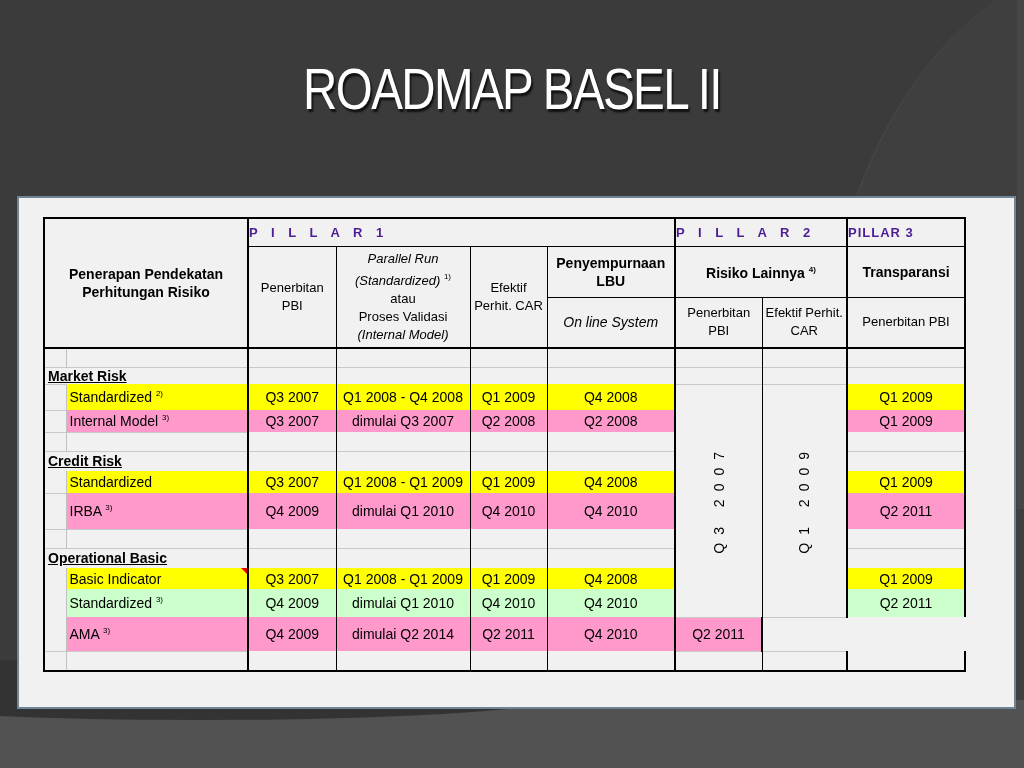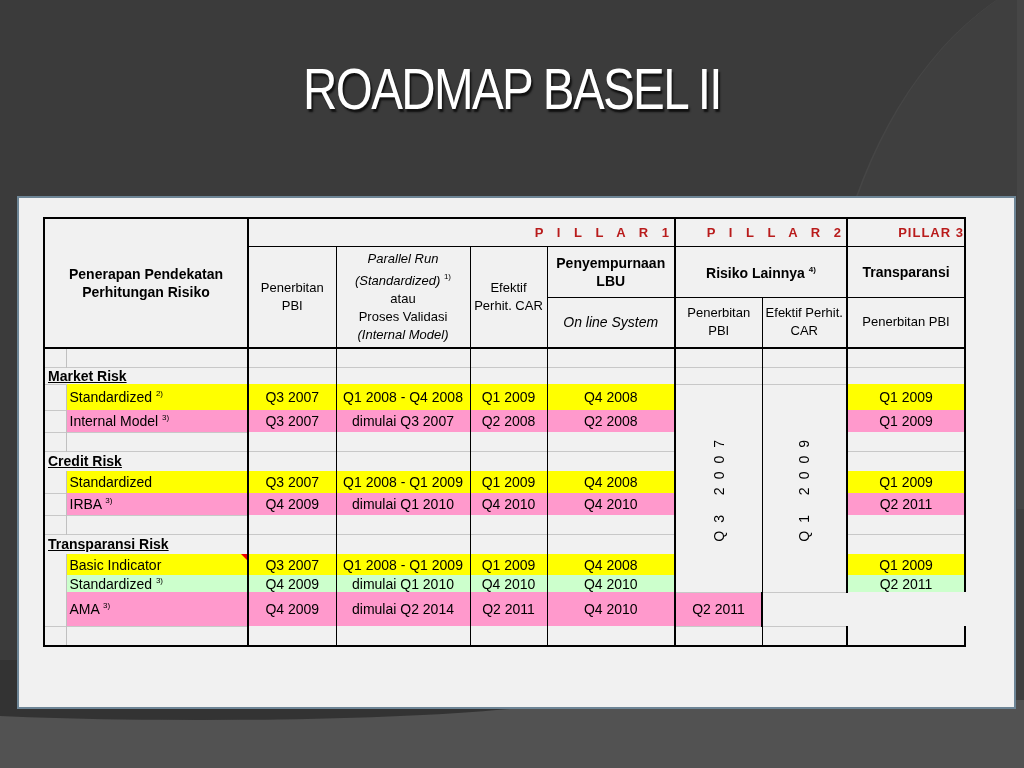--- a/index.html
+++ b/index.html
@@ -30,21 +30,21 @@
     background: #f1f1f1; border: 2px solid #6d8596;
   }
   table.rm {
     position: absolute; left: 24px; top: 19px;
     border-collapse: collapse; table-layout: fixed;
     font-size: 14px; color: #000; background: #f1f1f1;
   }
   table.rm td { padding: 0; vertical-align: middle; }
   .hdr { text-align: center; font-size: 13px; line-height: 18px; }
   .hdr-bold { font-weight: bold; font-size: 14px; }
-  .pillar { color: #b91c1c; font-weight: bold; letter-spacing: 5px; font-size: 13px; text-align: right; }
+  .pillar { color: #4c1d95; font-weight: bold; letter-spacing: 5px; font-size: 13px; text-align: left; }
   .pillar3 { letter-spacing: 1px; }
   .it { font-style: italic; }
   sup { font-size: 8px; vertical-align: 6px; }
   .b2 { border: 2px solid #000; }
   .bl2 { border-left: 2px solid #000; }
   .br2 { border-right: 2px solid #000; }
   .bt2 { border-top: 2px solid #000; }
   .bb2 { border-bottom: 2px solid #000; }
   .bl1 { border-left: 1px solid #000; }
   .bt1 { border-top: 1px solid #000; }
@@ -206,60 +206,60 @@
     <tr style="height:22px">
       <td class="bl2"></td>
       <td class="lbl yellow br2 gl"><span>Standardized</span> <sup></sup></td>
       <td class="cell yellow">Q3 2007</td>
       <td class="cell yellow bl1">Q1 2008 - Q1 2009</td>
       <td class="cell yellow bl1">Q1 2009</td>
       <td class="cell yellow bl1 br2">Q4 2008</td>
       <td class="cell yellow br2">Q1 2009</td>
     </tr>
 
-    <tr style="height:22px">
+    <tr style="height:36px">
       <td class="bl2 gt"></td>
       <td class="lbl pink br2 gl"><span>IRBA</span> <sup>3)</sup></td>
       <td class="cell pink">Q4 2009</td>
       <td class="cell pink bl1">dimulai Q1 2010</td>
       <td class="cell pink bl1">Q4 2010</td>
       <td class="cell pink bl1 br2">Q4 2010</td>
       <td class="cell pink br2">Q2 2011</td>
     </tr>
 
     <tr style="height:19px">
       <td class="bl2 gt"></td>
       <td class="gl gt br2"></td>
       <td></td>
       <td class="bl1"></td>
       <td class="bl1"></td>
       <td class="bl1 br2"></td>
       <td class="br2"></td>
     </tr>
 
     <tr style="height:20px">
-      <td colspan="2" class="sec bl2 br2 gt">Transparansi Risk</td>
+      <td colspan="2" class="sec bl2 br2 gt">Operational Basic</td>
       <td class="gt"></td>
       <td class="gt bl1"></td>
       <td class="gt bl1"></td>
       <td class="gt bl1 br2"></td>
       <td class="gt br2"></td>
     </tr>
 
     <tr style="height:21px">
       <td class="bl2"></td>
       <td class="lbl yellow br2 gl" style="position:relative"><span>Basic Indicator</span> <sup></sup><span class="red-mark" style="right:0; top:0"></span></td>
       <td class="cell yellow">Q3 2007</td>
       <td class="cell yellow bl1">Q1 2008 - Q1 2009</td>
       <td class="cell yellow bl1">Q1 2009</td>
       <td class="cell yellow bl1 br2">Q4 2008</td>
       <td class="cell yellow br2">Q1 2009</td>
     </tr>
 
-    <tr style="height:17px">
+    <tr style="height:28px">
       <td class="bl2"></td>
       <td class="lbl green br2 gl"><span>Standardized</span> <sup>3)</sup></td>
       <td class="cell green">Q4 2009</td>
       <td class="cell green bl1">dimulai Q1 2010</td>
       <td class="cell green bl1">Q4 2010</td>
       <td class="cell green bl1 br2">Q4 2010</td>
       <td class="cell green br2">Q2 2011</td>
     </tr>
 
     <tr style="height:34px">

